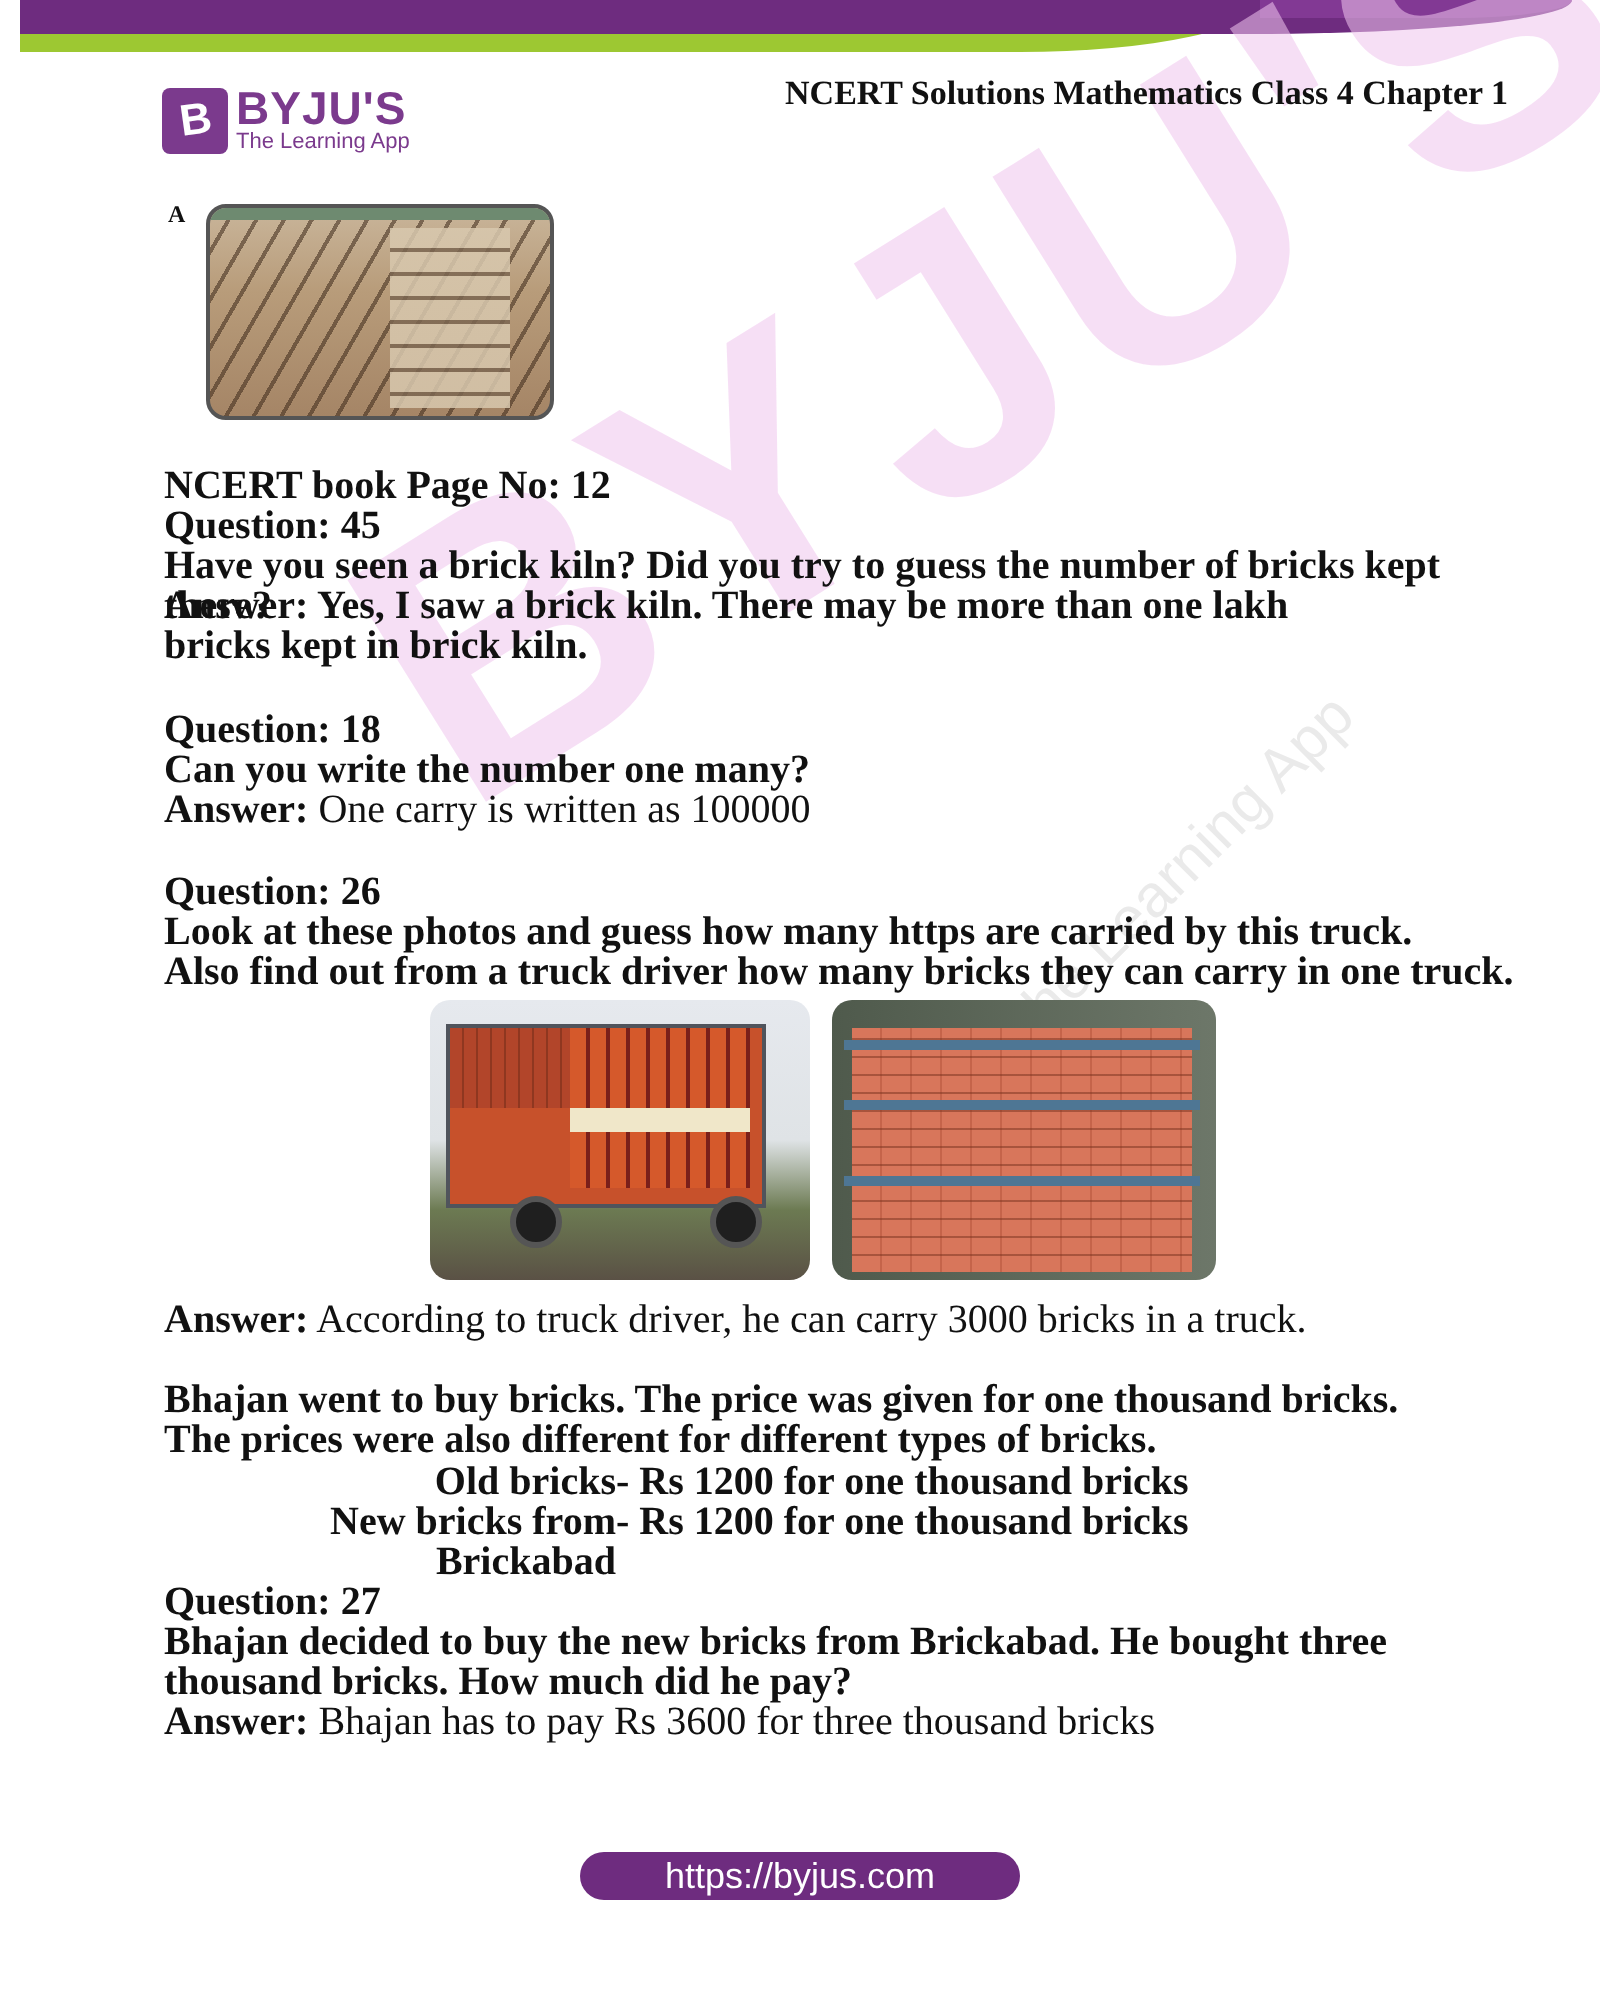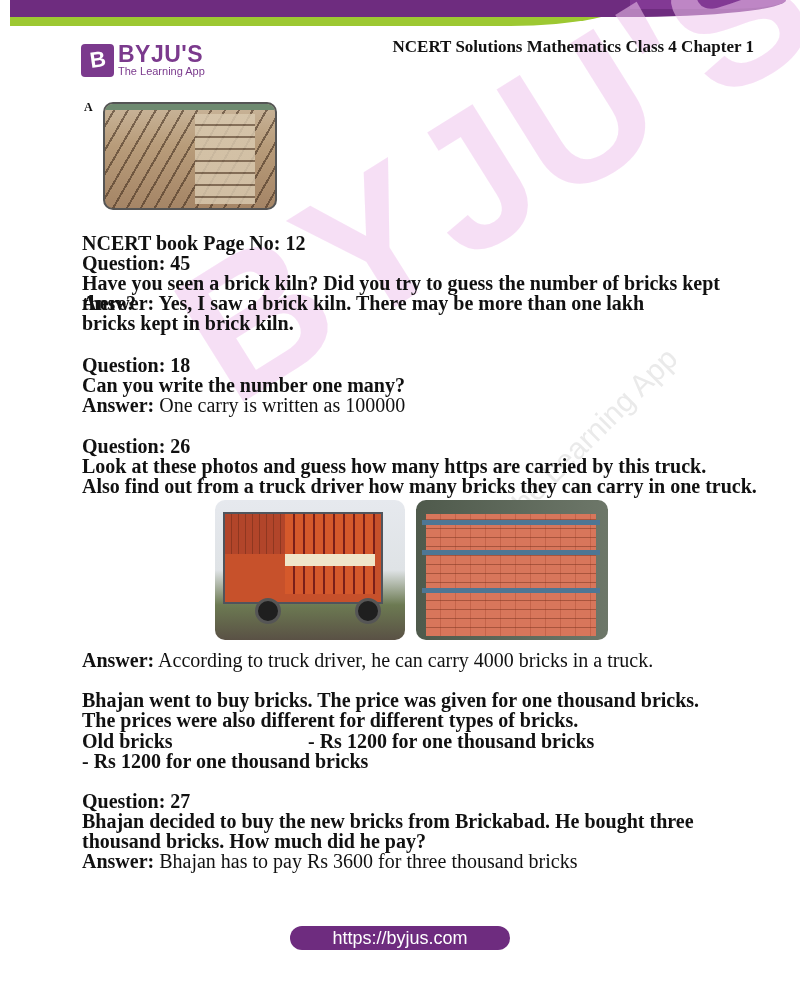--- a/index.html
+++ b/index.html
@@ -51,21 +51,21 @@
   .bricks-bar { position: absolute; left: 6px; height: 5px; width: 178px; background: #4e7694; }
 
   
   .wm { position: absolute; pointer-events: none; color: #f0c6ee; font-family: "Liberation Sans", sans-serif; font-weight: bold; }
   .wm-big { left: 140px; top: 260px; font-size: 190px; transform: rotate(-32deg); transform-origin: left top; opacity: .55; letter-spacing: 4px; }
   .wm-small { left: 470px; top: 420px; font-size: 30px; transform: rotate(-45deg); color: #e8e8e8; font-weight: normal; opacity: .9; }
 
   
   .text { position: absolute; left: 82px; width: 640px; font-size: 20px; line-height: 20px; }
   .b { font-weight: bold; }
-  .price-row { display: flex; }
+  .price-row { display: flex; text-align: right; }
   .price-row .k { width: 226px; }
 
   
   .pill { position: absolute; left: 290px; top: 926px; width: 220px; height: 24px; border-radius: 12px; background: #6e2c7f; color: #fff; font-family: "Liberation Sans", sans-serif; font-size: 18px; display: flex; align-items: center; justify-content: center; }
 </style>
 </head>
 <body>
 
 <div class="banner">
   <div class="green"></div>
@@ -117,30 +117,31 @@
   <div class="truck-wheel" style="left:40px"></div>
   <div class="truck-wheel" style="left:140px"></div>
 </div>
 <div class="photo bricks-photo">
   <div class="bricks-fill"></div>
   <div class="bricks-bar" style="top:20px"></div>
   <div class="bricks-bar" style="top:50px"></div>
   <div class="bricks-bar" style="top:88px"></div>
 </div>
 
-<div class="text" style="top:650px"><span class="b">Answer:</span><span> According to truck driver, he can carry 4000 bricks in a truck.</span></div>
+<div class="text" style="top:650px"><span class="b">Answer:</span><span> According to truck driver, he can carry 3000 bricks in a truck.</span></div>
 
 <div class="text b" style="top:690px; width:650px">Bhajan went to buy bricks. The price was given for one thousand bricks. The prices were also different for different types of bricks.</div>
 
 <div class="text b" style="top:731px">
   <div class="price-row">
       <span class="k">Old bricks</span>
       <span>- Rs 1200 for one thousand bricks</span>
     </div>
   <div class="price-row">
+      <span class="k">New bricks from Brickabad</span>
       <span>- Rs 1200 for one thousand bricks</span>
     </div>
 </div>
 
 <div class="text b" style="top:791px">Question: 27</div>
 <div class="text b" style="top:811px; width:630px">Bhajan decided to buy the new bricks from Brickabad. He bought three thousand bricks. How much did he pay?</div>
 <div class="text" style="top:851px"><span class="b">Answer:</span><span> Bhajan has to pay Rs 3600 for three thousand bricks</span></div>
 
 <div class="pill">https://byjus.com</div>
 

